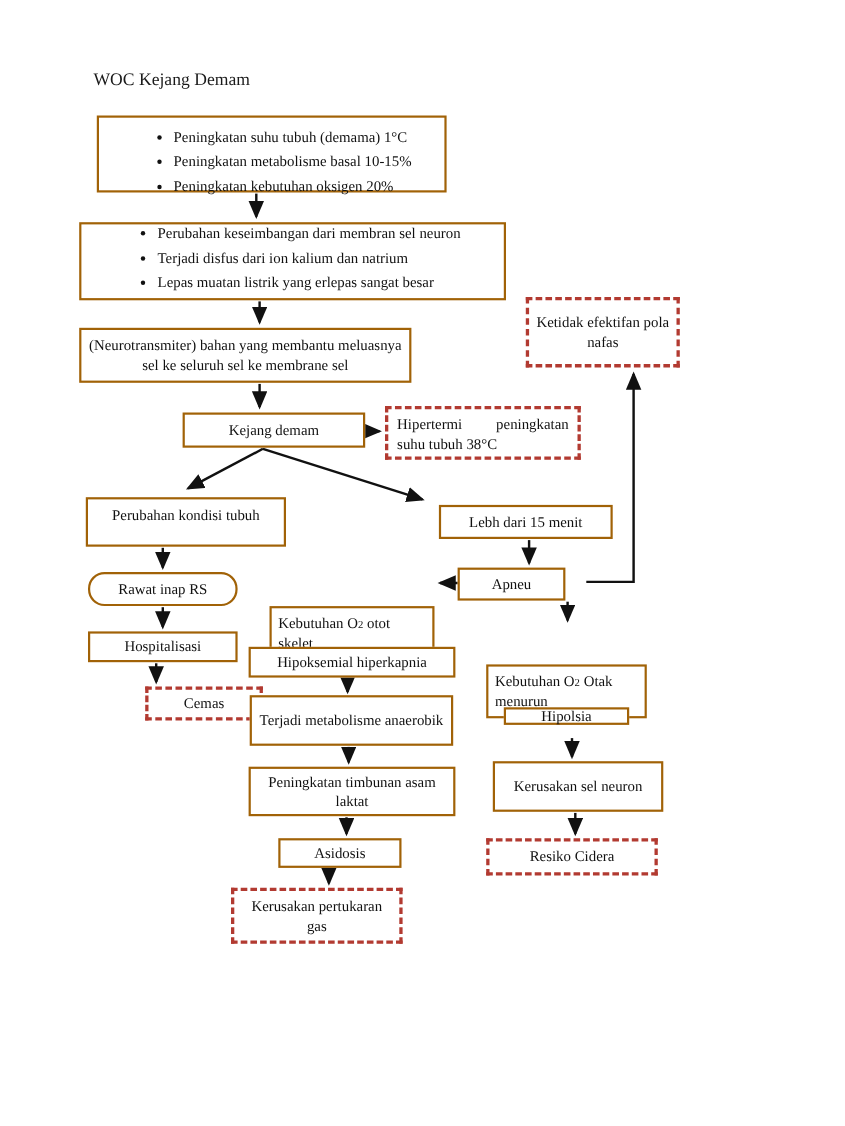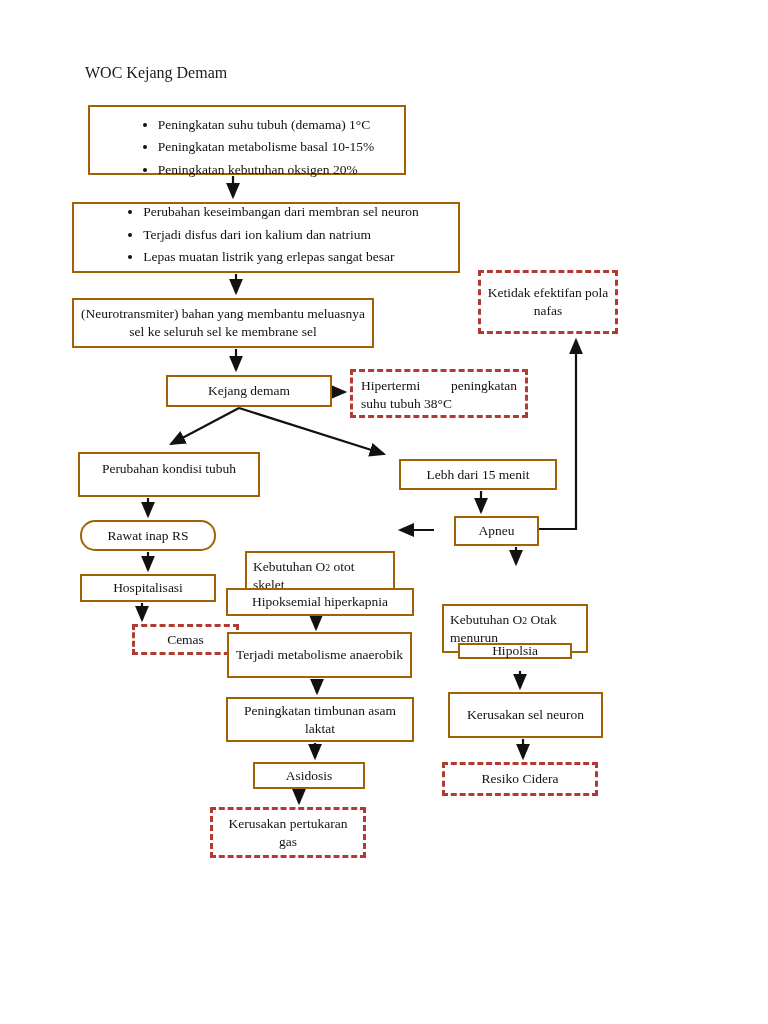--- a/index.html
+++ b/index.html
@@ -105,21 +105,21 @@
 </div>
 
 <div class="node" style="left:80px;top:520px;width:136px;height:31px;border-radius:15px;">
   <span>Rawat inap RS</span>
 </div>
 
 <div class="node left" style="left:245px;top:515px;width:150px;height:50px;">
   <span><span>Kebutuhan O</span><span class="sub">2</span><span> otot skelet</span></span>
 </div>
 
-<div class="node" style="left:454px;top:516px;width:85px;height:30px;">
+<div class="node" style="left:416px;top:516px;width:98px;height:30px;">
   <span>Apneu</span>
 </div>
 
 <div class="node left" style="left:442px;top:568px;width:146px;height:49px;">
   <span><span>Kebutuhan O</span><span class="sub">2</span><span> Otak menurun</span></span>
 </div>
 
 <div class="node" style="left:80px;top:574px;width:136px;height:28px;">
   <span>Hospitalisasi</span>
 </div>

